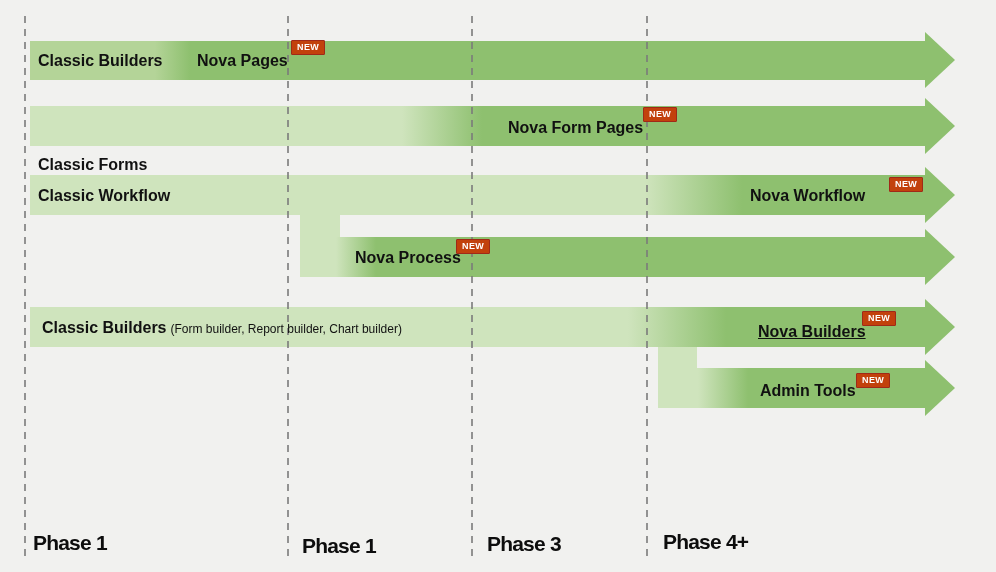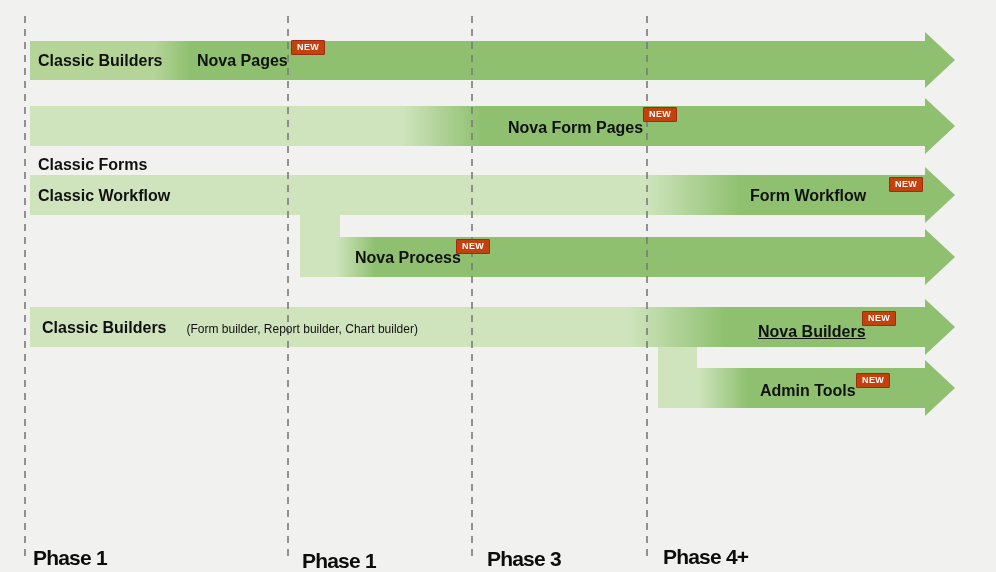--- a/index.html
+++ b/index.html
@@ -38,39 +38,39 @@
   .r1 .head{top:32px;} .r2 .head{top:98px;} .r3 .head{top:167px;}
   .r4 .head{top:229px;} .r5 .head{top:299px;} .r6 .head{top:360px;}
 
   
   .connector{position:absolute;background:#cfe4bd;z-index:2;}
   .c4{left:300px;top:215px;width:40px;height:62px;}
   .c6{left:658px;top:347px;width:39px;height:61px;}
 
   
   .lbl{position:absolute;z-index:5;font-weight:bold;font-size:16px;white-space:nowrap;line-height:16px;}
-  .sub{font-weight:normal;font-size:12px;margin-left:20px;}
+  .sub{font-weight:normal;font-size:12px;margin-left:4px;}
   .r1 .classic{left:38px;top:53px;}  .r1 .nova{left:197px;top:53px;}
   .r2 .classic{left:38px;top:119px;margin-top:38px;} .r2 .nova{left:508px;top:120px;}
   .r3 .classic{left:38px;top:188px;} .r3 .nova{left:750px;top:188px;}
   .r4 .nova{left:355px;top:250px;text-align:center;}
   .r5 .classic{left:42px;top:320px;} .r5 .nova{left:758px;top:324px;text-decoration:underline;}
   .r6 .nova{left:760px;top:383px;}
 
   
   .badge{position:absolute;z-index:6;background:#c2410c;border:1px solid #a02918;
     color:#fff;font-size:9px;font-weight:bold;letter-spacing:.4px;
     padding:2px 5px;border-radius:1px;line-height:1;white-space:nowrap;}
   .r1 .badge{left:291px;top:40px;}  .r2 .badge{left:643px;top:107px;}
   .r3 .badge{left:889px;top:177px;} .r4 .badge{left:456px;top:239px;}
   .r5 .badge{left:862px;top:311px;} .r6 .badge{left:856px;top:373px;}
 
   
   .phase{position:absolute;z-index:5;font-weight:bold;font-size:21px;
-    letter-spacing:-0.8px;white-space:nowrap;color:#0d0d0d;margin-top:15px;}
+    letter-spacing:-0.8px;white-space:nowrap;color:#0d0d0d;}
   .p1{left:33px;top:531px;} .p2{left:302px;top:534px;}
   .p3{left:487px;top:532px;} .p4{left:663px;top:530px;}
 </style>
 </head>
 <body>
 
 <div id="canvas">
 
   <div class="vline l1"></div>
   <div class="vline l2"></div>
@@ -90,21 +90,21 @@
     <div class="head"></div>
     <span class="lbl classic">Classic Forms</span>
     <span class="lbl nova">Nova Form Pages</span>
     <span class="badge">NEW</span>
   </div>
 
   <div class="row r3">
     <div class="shaft"></div>
     <div class="head"></div>
     <span class="lbl classic">Classic Workflow</span>
-    <span class="lbl nova">Form Workflow</span>
+    <span class="lbl nova">Nova Workflow</span>
     <span class="badge">NEW</span>
   </div>
 
   <div class="connector c4"></div>
   <div class="row r4">
     <div class="shaft"></div>
     <div class="head"></div>
     <span class="lbl nova">Nova Process</span>
     <span class="badge">NEW</span>
   </div>

